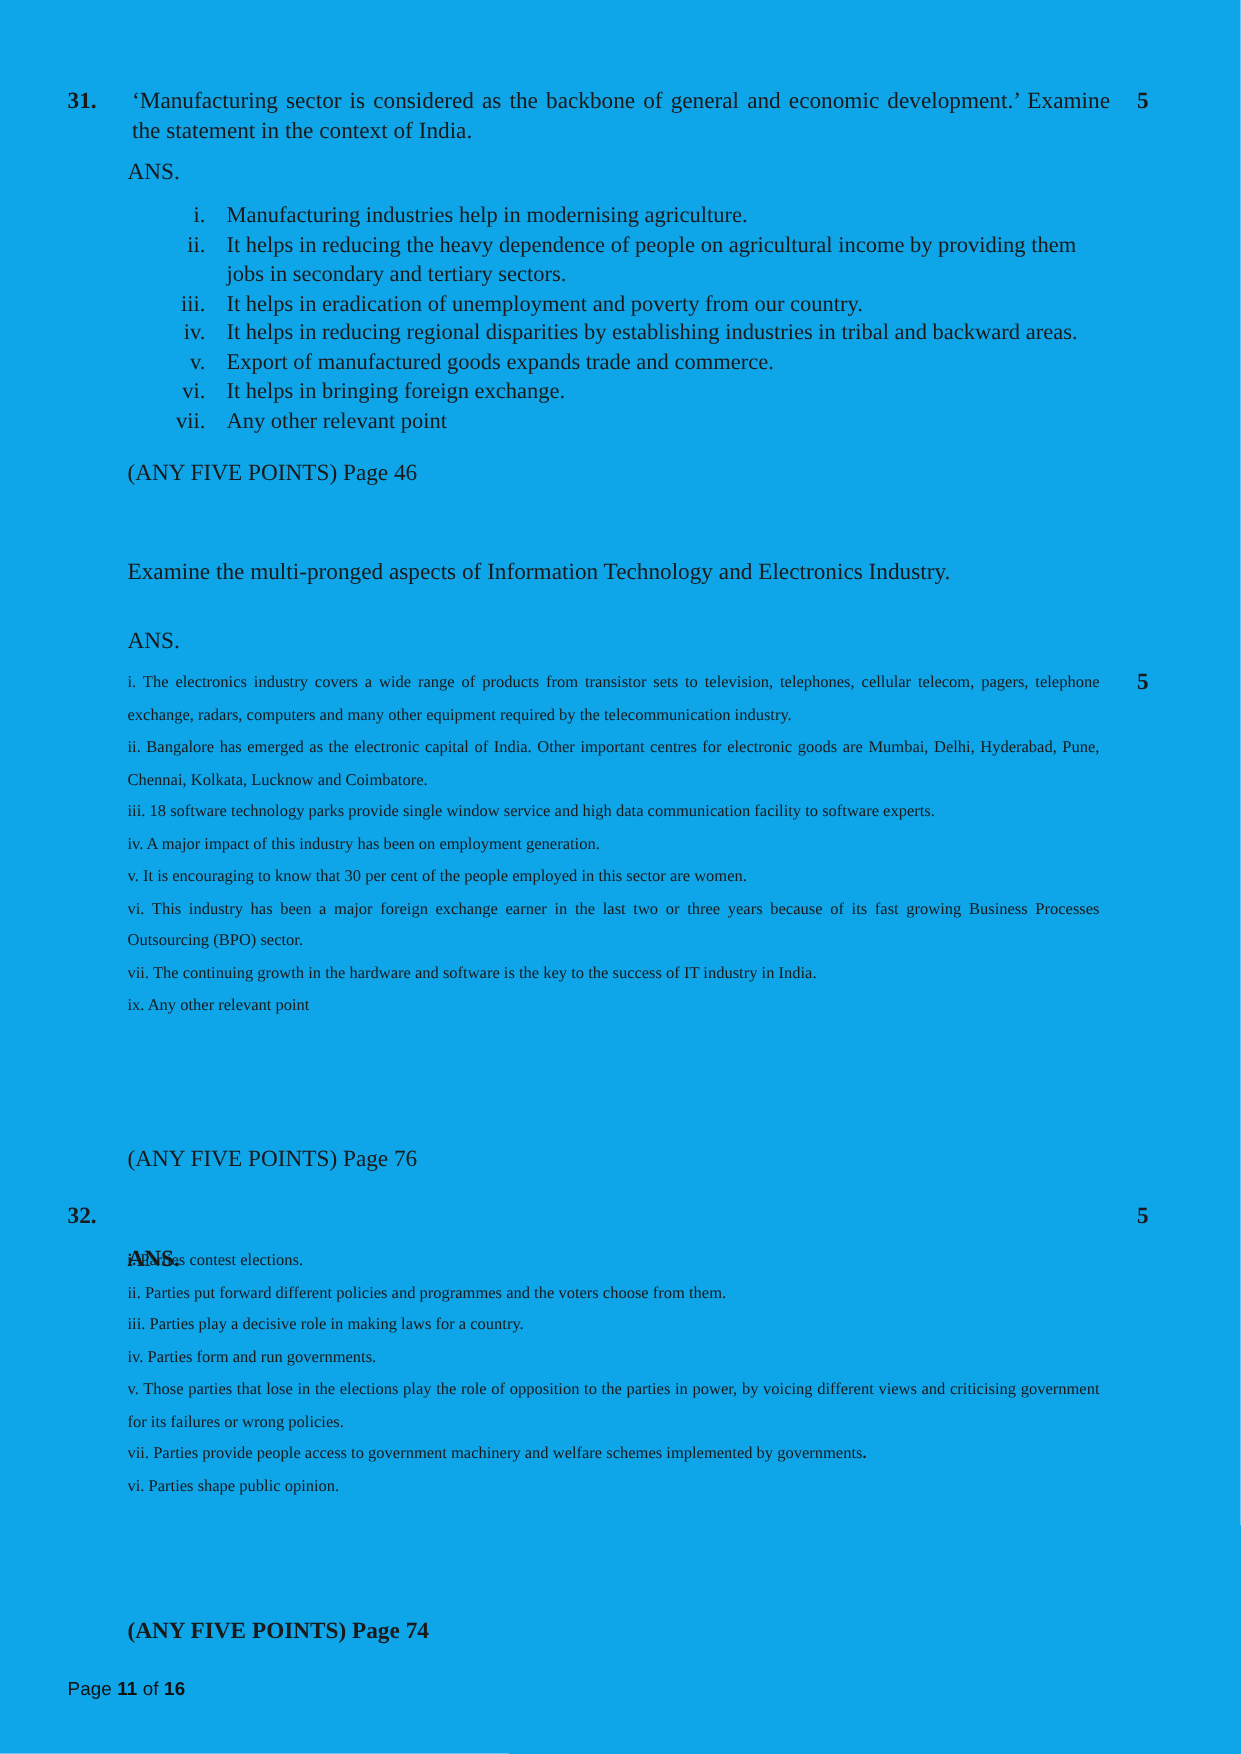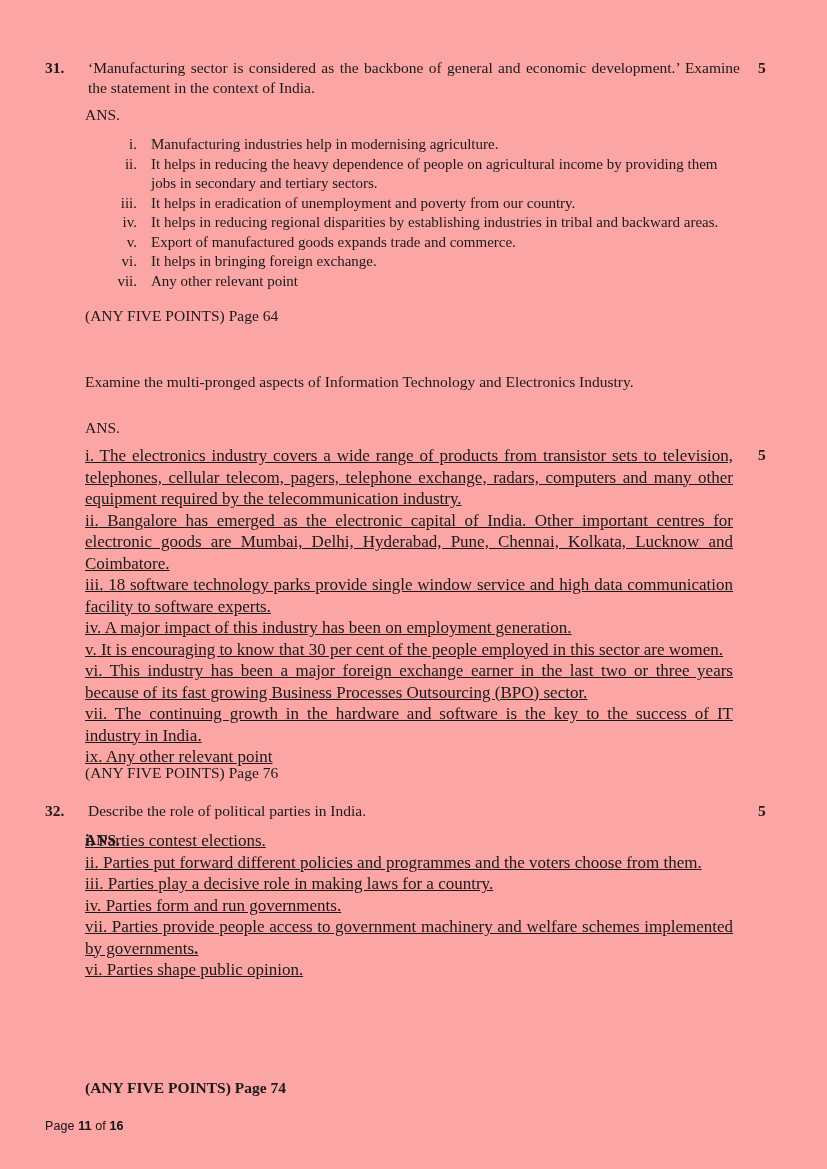--- a/index.html
+++ b/index.html
@@ -11,21 +11,21 @@
     width: 827px;
     height: 1169px;
     position: relative;
     font-family: "Liberation Serif", "DejaVu Serif", serif;
     color: #1a1a1a;
     overflow: hidden;
   }
   .page {
     position: absolute;
     inset: 0;
-    background: #fca5a5;
+    background: #0ea5e9;
   }
 
   
   .qblock {
     position: absolute;
     left: 45px;
     right: 45px;
   }
   .qnum {
     position: absolute;
@@ -98,23 +98,22 @@
     flex: 1;
     padding-left: 14px;
     text-align: left;
   }
 
   
   .nlist {
     position: absolute;
     left: 85px;
     width: 648px;
-    font-size: 17px;
+    font-size: 11px;
     line-height: 21.5px;
-    text-decoration: underline;
   }
   .nlist .nrow {
     text-align: justify;
     text-justify: inter-word;
     margin: 0;
   }
   .nlist .nrow.last { text-align: left; }
   .nlist .nrow .marker { }
   .nlist .nrow .marker.bold { font-weight: bold; }
   .nlist .nrow .endbold { font-weight: bold; }
@@ -176,21 +175,21 @@
     <div class="row">
       <span class="rnum">vi.</span>
       <span class="rtext">It helps in bringing foreign exchange.</span>
     </div>
     <div class="row">
       <span class="rnum">vii.</span>
       <span class="rtext">Any other relevant point</span>
     </div>
   </div>
 
-  <div class="tailnote" style="top:305px;">(ANY FIVE POINTS) Page 64</div>
+  <div class="tailnote" style="top:305px;">(ANY FIVE POINTS) Page 46</div>
 
 
   <div class="para nojust" style="top:371px;">Examine the multi-pronged aspects of Information Technology and Electronics Industry.</div>
   <div class="ans-label" style="top:418px;">ANS.</div>
   <div class="marks" style="position:absolute; right:45px; top:445px;">5</div>
 
   <div class="nlist" style="top:445px;">
     <p class="nrow"><span class="marker">i.</span><span> The electronics industry covers a wide range of products from transistor sets to television, telephones, cellular telecom, pagers, telephone exchange, radars, computers and many other equipment required by the telecommunication industry.</span></p>
     <p class="nrow"><span class="marker">ii.</span><span> Bangalore has emerged as the electronic capital of India. Other important centres for electronic goods are Mumbai, Delhi, Hyderabad, Pune, Chennai, Kolkata, Lucknow and Coimbatore.</span></p>
     <p class="nrow"><span class="marker">iii.</span><span> 18 software technology parks provide single window service and high data communication facility to software experts.</span></p>
@@ -199,30 +198,30 @@
     <p class="nrow"><span class="marker">vi.</span><span> This industry has been a major foreign exchange earner in the last two or three years because of its fast growing Business Processes Outsourcing (BPO) sector.</span></p>
     <p class="nrow"><span class="marker">vii.</span><span> The continuing growth in the hardware and software is the key to the success of IT industry in India.</span></p>
     <p class="nrow last"><span class="marker">ix.</span><span> Any other relevant point</span></p>
   </div>
 
   <div class="tailnote" style="top:762px;">(ANY FIVE POINTS) Page 76</div>
 
   <div class="qblock" style="top:801px;">
     <span class="qnum">32.</span>
     <span class="marks">5</span>
-    <div class="qbody" style="text-align:left;">Describe the role of political parties in India.</div>
   </div>
 
   <div class="ans-label bold" style="top:830px;">ANS.</div>
 
   <div class="nlist" style="top:830px;">
     <p class="nrow last"><span class="marker bold">i.</span><span> Parties contest elections.</span></p>
     <p class="nrow last"><span class="marker">ii.</span><span> Parties put forward different policies and programmes and the voters choose from them.</span></p>
     <p class="nrow last"><span class="marker">iii.</span><span> Parties play a decisive role in making laws for a country.</span></p>
     <p class="nrow last"><span class="marker">iv.</span><span> Parties form and run governments.</span></p>
+    <p class="nrow"><span class="marker">v.</span><span> Those parties that lose in the elections play the role of opposition to the parties in power, by voicing different views and criticising government for its failures or wrong policies.</span></p>
     <p class="nrow"><span class="marker">vii.</span><span> Parties provide people access to government machinery and welfare schemes implemented by governments</span><span class="endbold">.</span></p>
     <p class="nrow last"><span class="marker">vi.</span><span> Parties shape public opinion.</span></p>
   </div>
 
   <div class="tailnote bold" style="top:1077px;">(ANY FIVE POINTS) Page 74</div>
 
   <div class="footer">
     <span>Page </span><b>11</b><span> of </span><b>16</b>
   </div>
 

